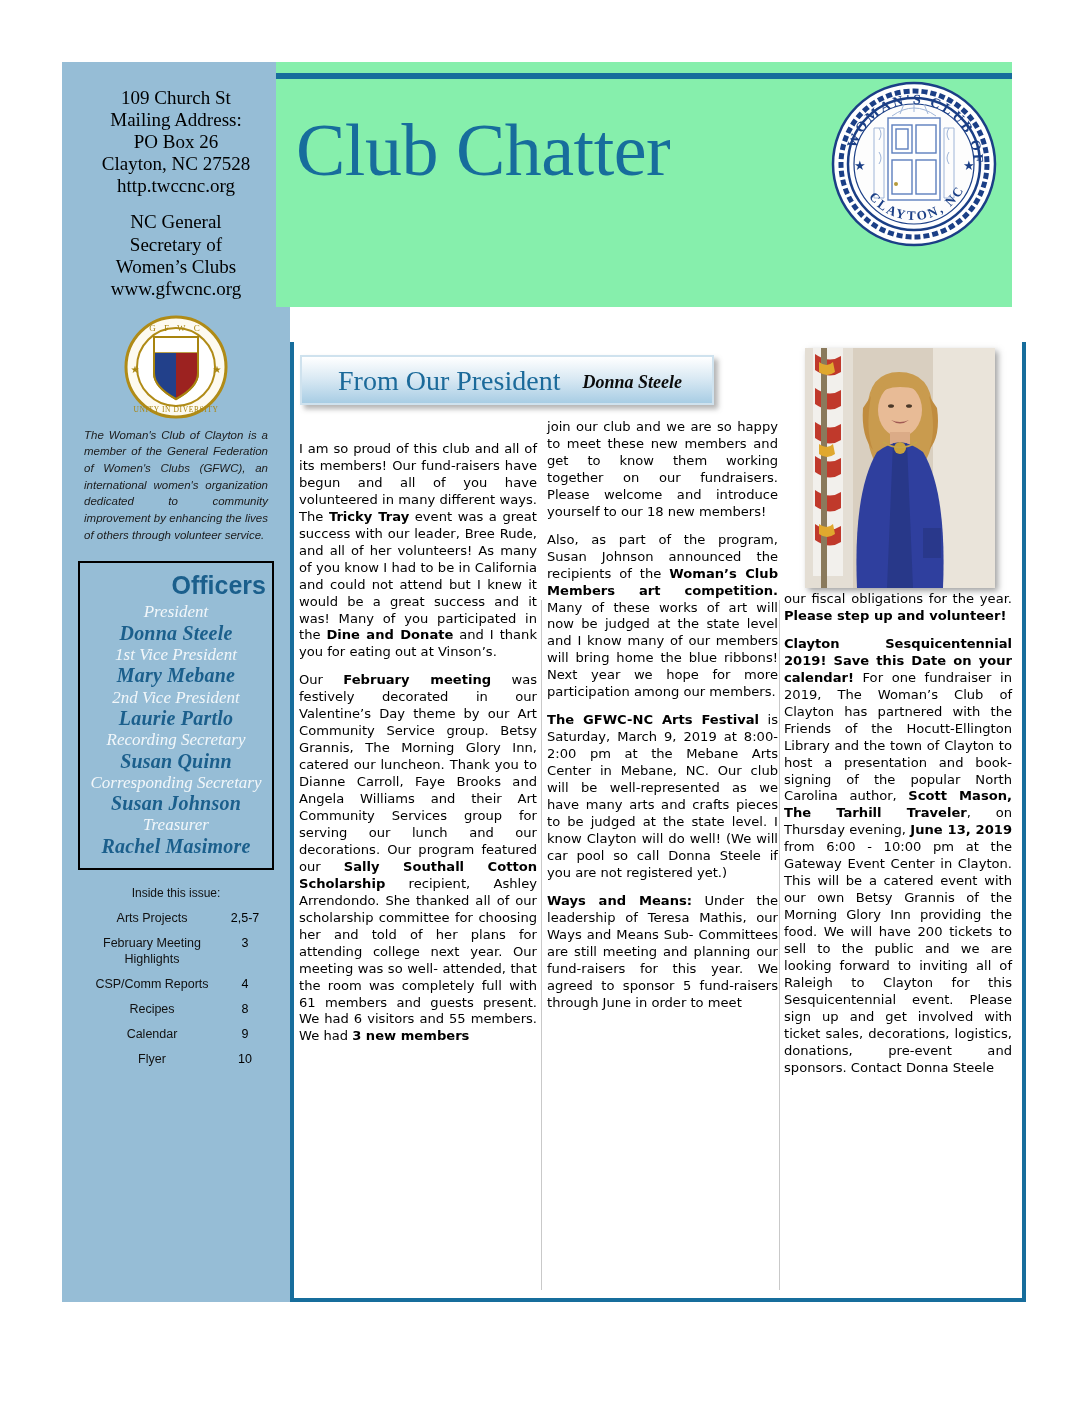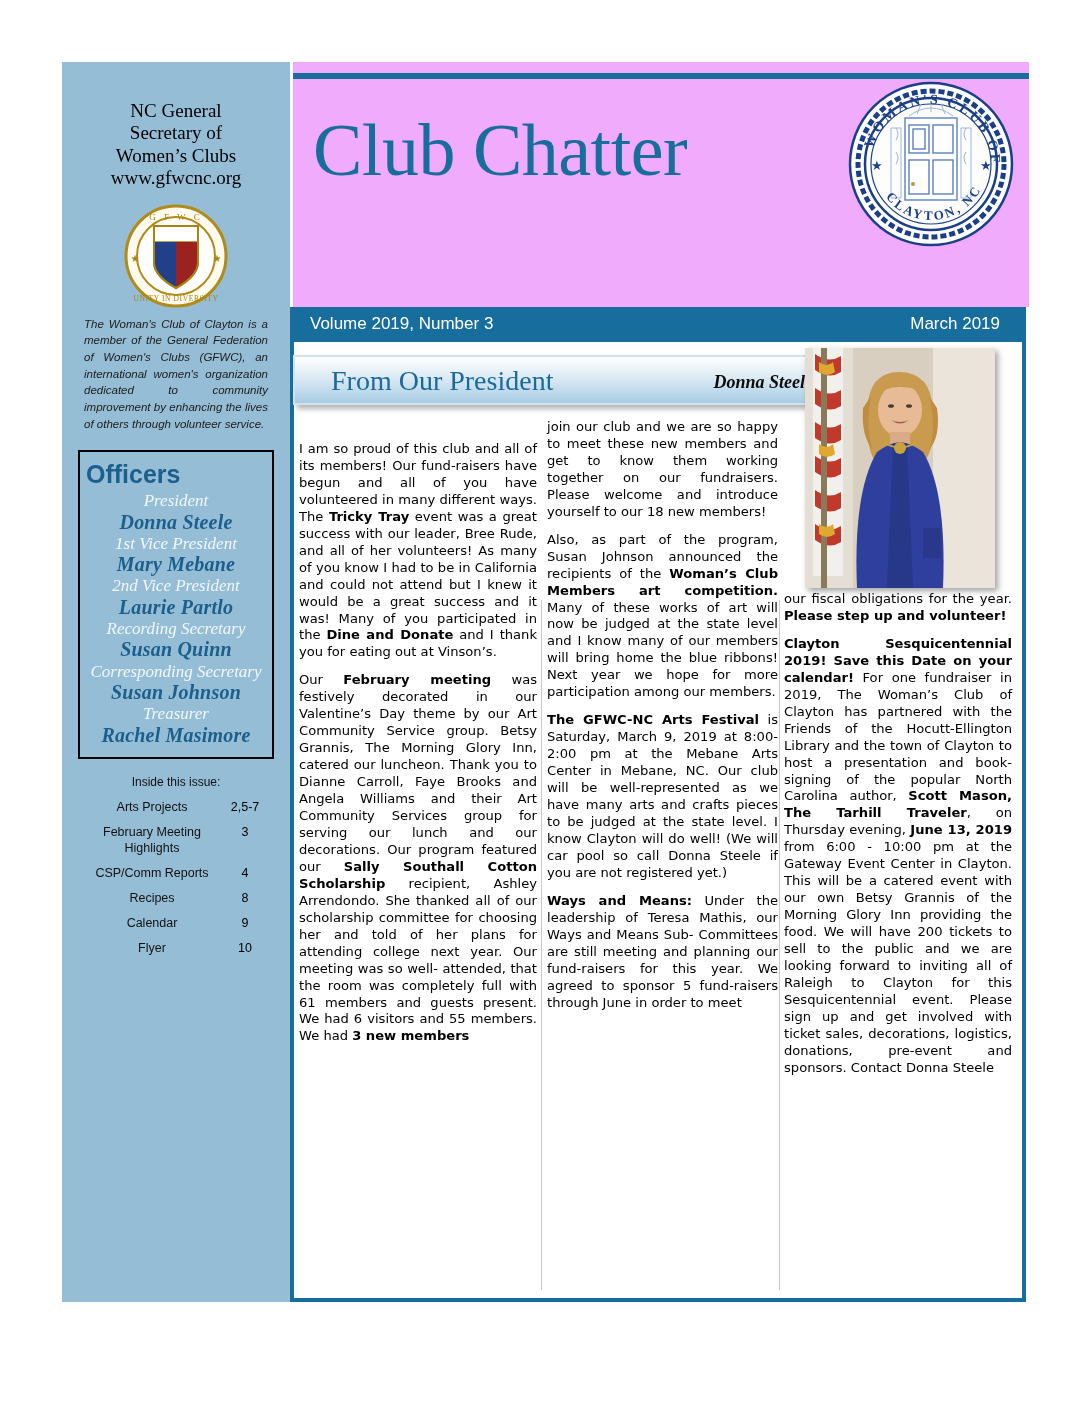--- a/index.html
+++ b/index.html
@@ -78,21 +78,21 @@
   .officers-box {
     margin: 18px 6px 0 6px;
     border: 2px solid #000000;
     padding: 8px 6px 10px 6px;
   }
   .officers-title {
     font-family: "Liberation Sans", sans-serif;
     font-weight: bold;
     font-size: 25px;
     color: #1b5f8c;
-    text-align: left;
+    text-align: right;
     margin-bottom: 2px;
   }
   .officer-role {
     font-family: "Liberation Serif", serif;
     font-style: italic;
     font-size: 17px;
     line-height: 1.14;
     color: #f2f7fa;
     text-align: center;
   }
@@ -134,23 +134,23 @@
     font-size: 12.5px;
     line-height: 1.28;
     color: #000000;
     width: 42px;
     flex: 0 0 42px;
   }
 
   
   .masthead {
     position: absolute;
-    left: 293px; top: 62px;
+    left: 276px; top: 62px;
     width: 736px; height: 245px;
-    background: #f0abfc;
+    background: #86efac;
   }
   .masthead-rule {
     position: absolute;
     left: 0; top: 11px;
     width: 736px; height: 6px;
     background: #176d9c;
   }
   .masthead-title {
     position: absolute;
     left: 20px; top: 46px;
@@ -192,22 +192,22 @@
     width: 736px; height: 960px;
     border: 4px solid #176d9c;
     border-top: none;
     background: #ffffff;
     box-sizing: border-box;
   }
 
   
   .pres-banner {
     position: absolute;
-    left: 293px; top: 355px;
-    width: 552px; height: 50px;
+    left: 300px; top: 355px;
+    width: 414px; height: 50px;
     background: linear-gradient(to bottom, #ffffff 0%, #dbeaf4 45%, #a8cde4 100%);
     border: 2px solid #cfe2ee;
     box-sizing: border-box;
     box-shadow: 4px 4px 5px rgba(90,90,90,0.45);
   }
   .pres-banner-title {
     position: absolute;
     left: 36px; top: 8px;
     font-family: "Liberation Serif", serif;
     font-size: 28px;
@@ -259,20 +259,27 @@
 </style>
 </head>
 <body>
 
 <div class="page">
 
   <div class="sidebar">
     <div class="sidebar-inner">
 
 
+      <div class="club-address">
+        <div>109 Church St</div>
+        <div>Mailing Address:</div>
+        <div>PO Box 26</div>
+        <div>Clayton, NC 27528</div>
+        <div>http.twccnc.org</div>
+      </div>
 
       <div class="club-gfwc">
         <div>NC General</div>
         <div>Secretary of</div>
         <div>Women’s Clubs</div>
         <div>www.gfwcnc.org</div>
       </div>
 
       <div class="gfwc-emblem">
         <svg width="104" height="104" viewBox="0 0 104 104">
@@ -378,24 +385,20 @@
         </text>
         <text font-family="Liberation Serif, serif" font-size="13" font-weight="bold" fill="#1b3f86" letter-spacing="2.4">
           <textPath href="#sealbot" startOffset="20%">CLAYTON, NC</textPath>
         </text>
         <text x="24" y="90" font-family="Liberation Serif, serif" font-size="13" fill="#1b3f86">★</text>
         <text x="133" y="90" font-family="Liberation Serif, serif" font-size="13" fill="#1b3f86">★</text>
       </svg>
     </div>
   </div>
 
-  <div class="volbar">
-    <div class="vol">Volume 2019, Number 3</div>
-    <div class="date">March 2019</div>
-  </div>
 
   <div class="content-frame"></div>
 
   <div class="pres-banner">
     <div class="pres-banner-title">From Our President</div>
     <div class="pres-banner-name">Donna Steele</div>
   </div>
 
   <div class="pres-photo">
     <svg width="190" height="240" viewBox="0 0 190 240">

